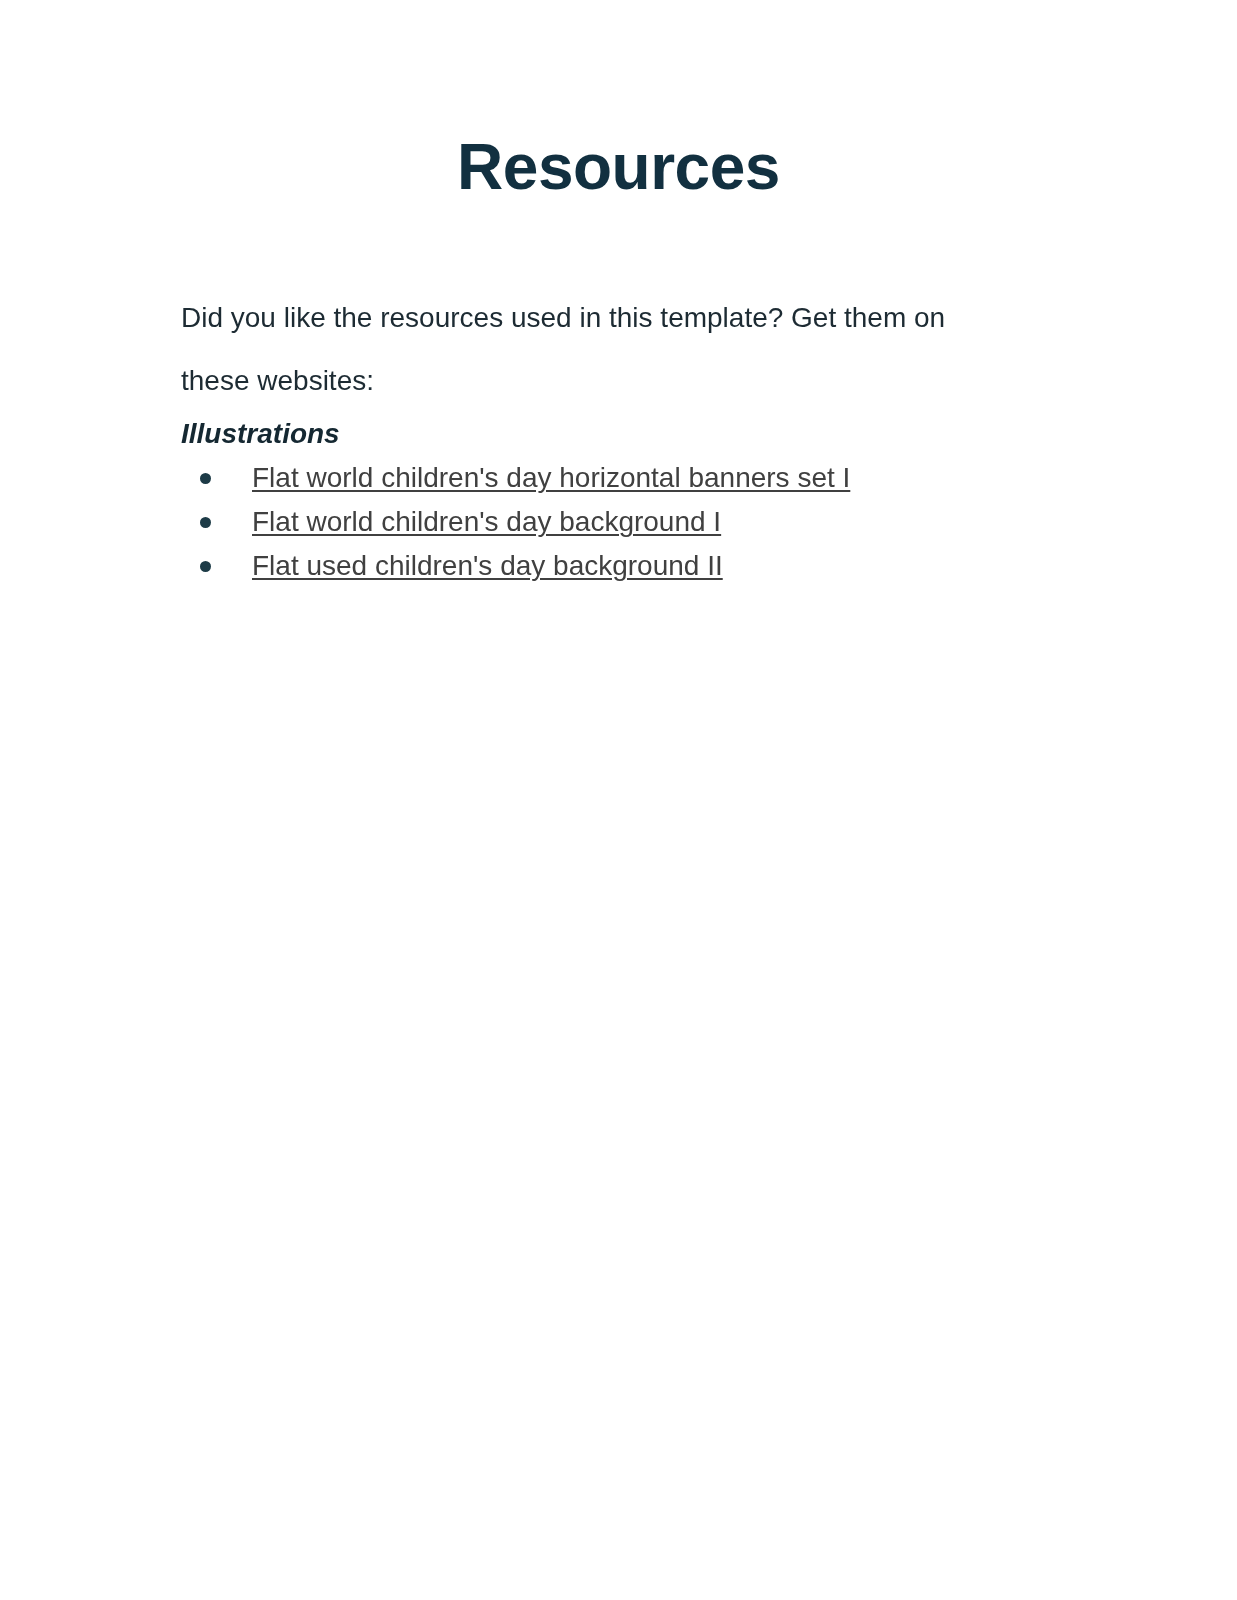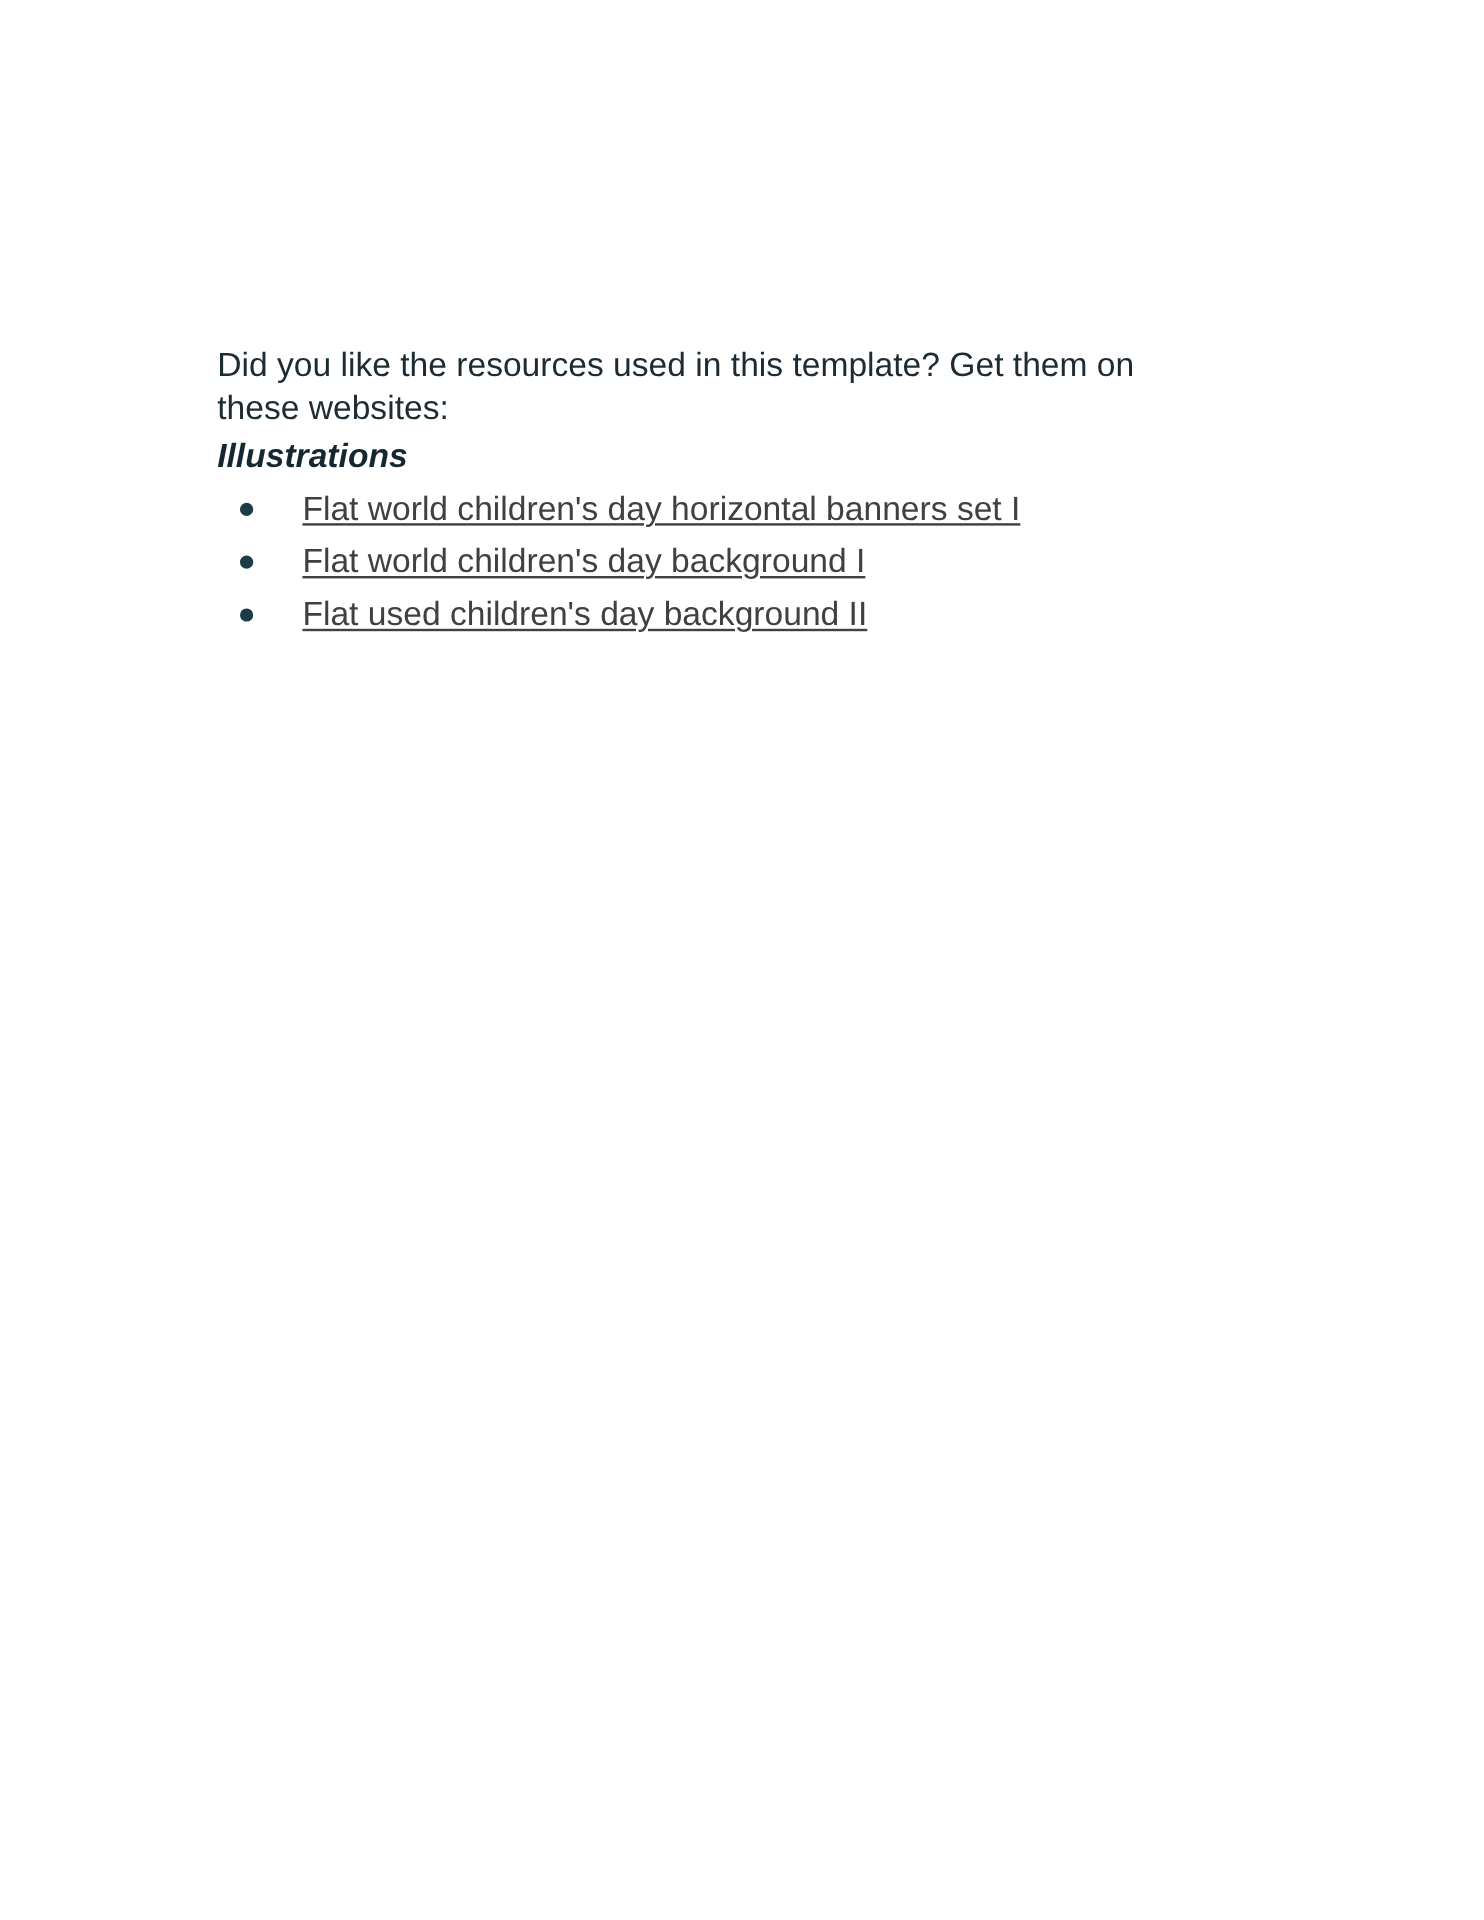--- a/index.html
+++ b/index.html
@@ -41,21 +41,21 @@
   
   .content {
     position: absolute;
     top: 286px;
     left: 181px;
     width: 850px;
   }
 
   .intro {
     font-size: 28px;
-    line-height: 36px;
+    line-height: 63px;
     font-weight: 400;
     color: #1d2b33;
     width: 830px;
     margin: 0;
   }
 
   .section-heading {
     font-size: 28px;
     line-height: 44px;
     font-weight: 700;
@@ -100,20 +100,21 @@
     font-size: 28px;
     line-height: 44px;
     white-space: nowrap;
   }
 </style>
 </head>
 <body>
 
 <div class="page">
 
+  <h1 class="page-title">Resources</h1>
 
   <div class="content">
 
     <p class="intro">Did you like the resources used in this template? Get them on these websites:</p>
 
     <p class="section-heading">Illustrations</p>
 
     <ul class="link-list">
 
       <li class="link-item">

